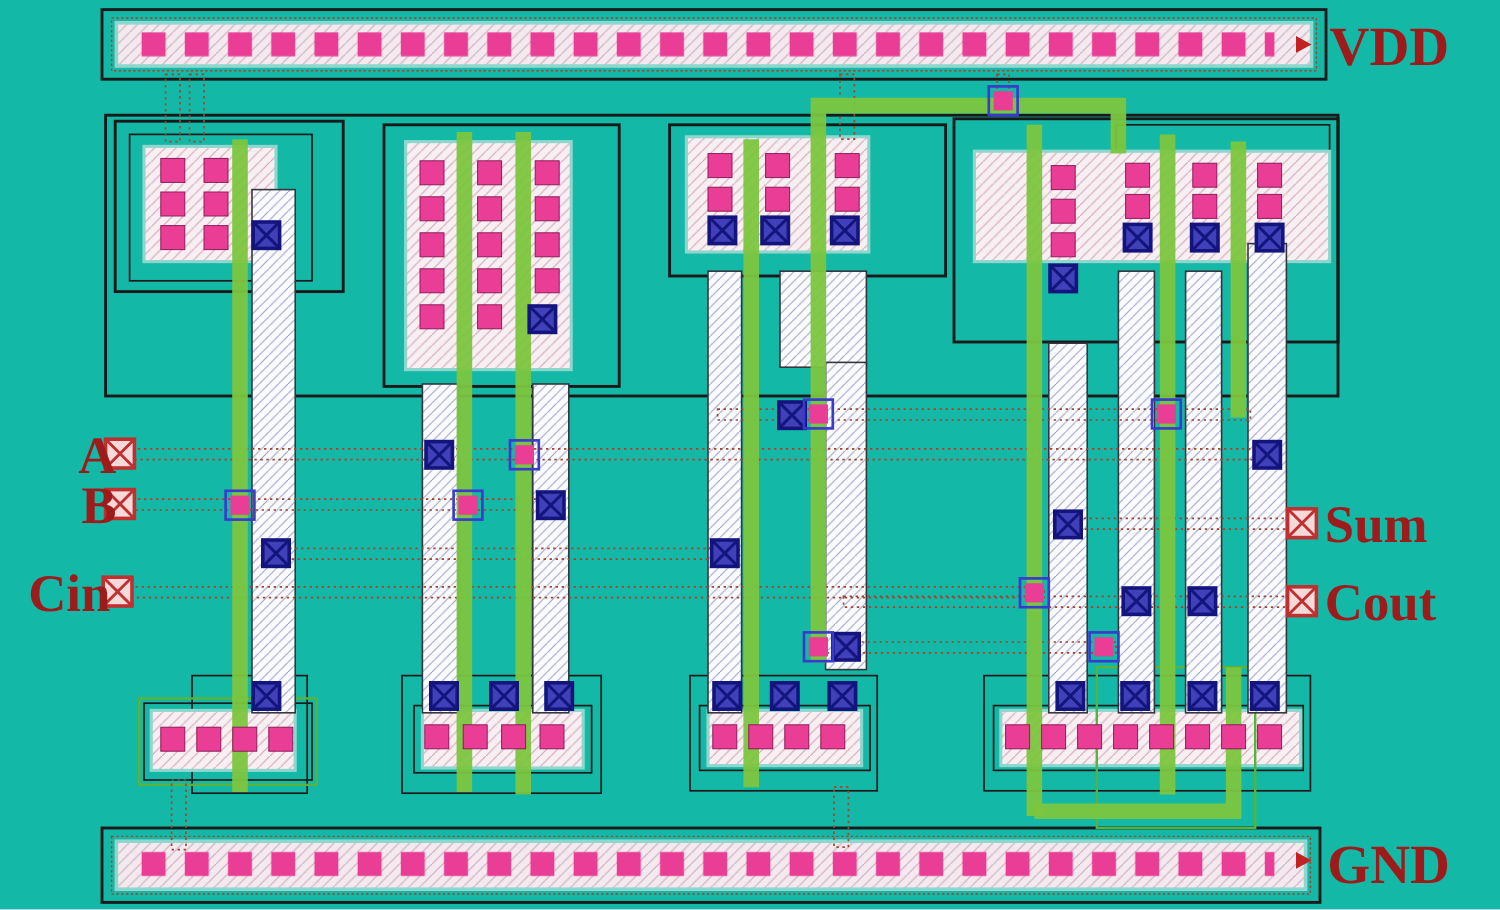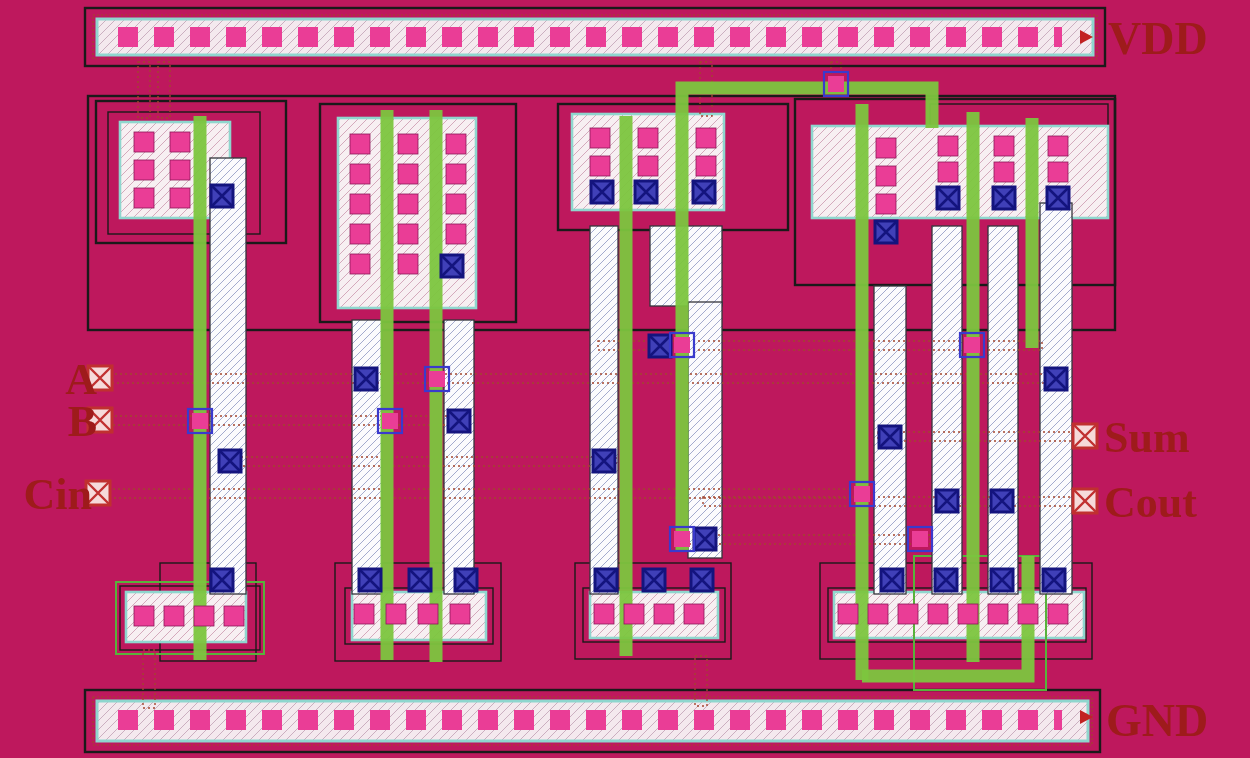--- a/index.html
+++ b/index.html
@@ -1,16 +1,16 @@
 <!DOCTYPE html>
 <html style="--label_text: #9E1B1B; --poly_green: #7CC53E; --contact_pink: #EA3D96; --via_blue: #4040B8; --via_blue_dark: #14147E; --metal_brown: #A3452F; --well_cyan: #8FD6CE; --port_red: #C03030; --outline_black: #1A1A1A;"><head>
 <meta charset="utf-8">
 <style>
   html,body{margin:0;padding:0;background:#ffffff;}
-  .stage{position:relative;width:1250px;height:758px;background:#be185d;overflow:hidden;}
+  .stage{position:relative;width:1250px;height:758px;background:#14b8a6;overflow:hidden;}
   svg{display:block;}
   .blk{fill:none;stroke:var(--outline_black);stroke-width:2.4;}
   .blk-thin{fill:none;stroke:var(--outline_black);stroke-width:1.4;}
   .gr-thin{fill:none;stroke:#57B33B;stroke-width:2;}
   .well{fill:url(#bh);stroke:var(--well_cyan);stroke-width:2.6;}
   .strip{fill:url(#ph);stroke:#33343B;stroke-width:1.3;}
   .trk{fill:none;stroke:var(--metal_brown);stroke-width:1.4;stroke-dasharray:2 3;}
   .poly{stroke:var(--poly_green);stroke-width:13;fill:none;opacity:.95;stroke-linecap:butt;}
   .pk{fill:var(--contact_pink);stroke:#8C1757;stroke-width:0.8;}
   .lbl{font-family:"Liberation Serif","DejaVu Serif",serif;font-weight:bold;fill:var(--label_text);}

